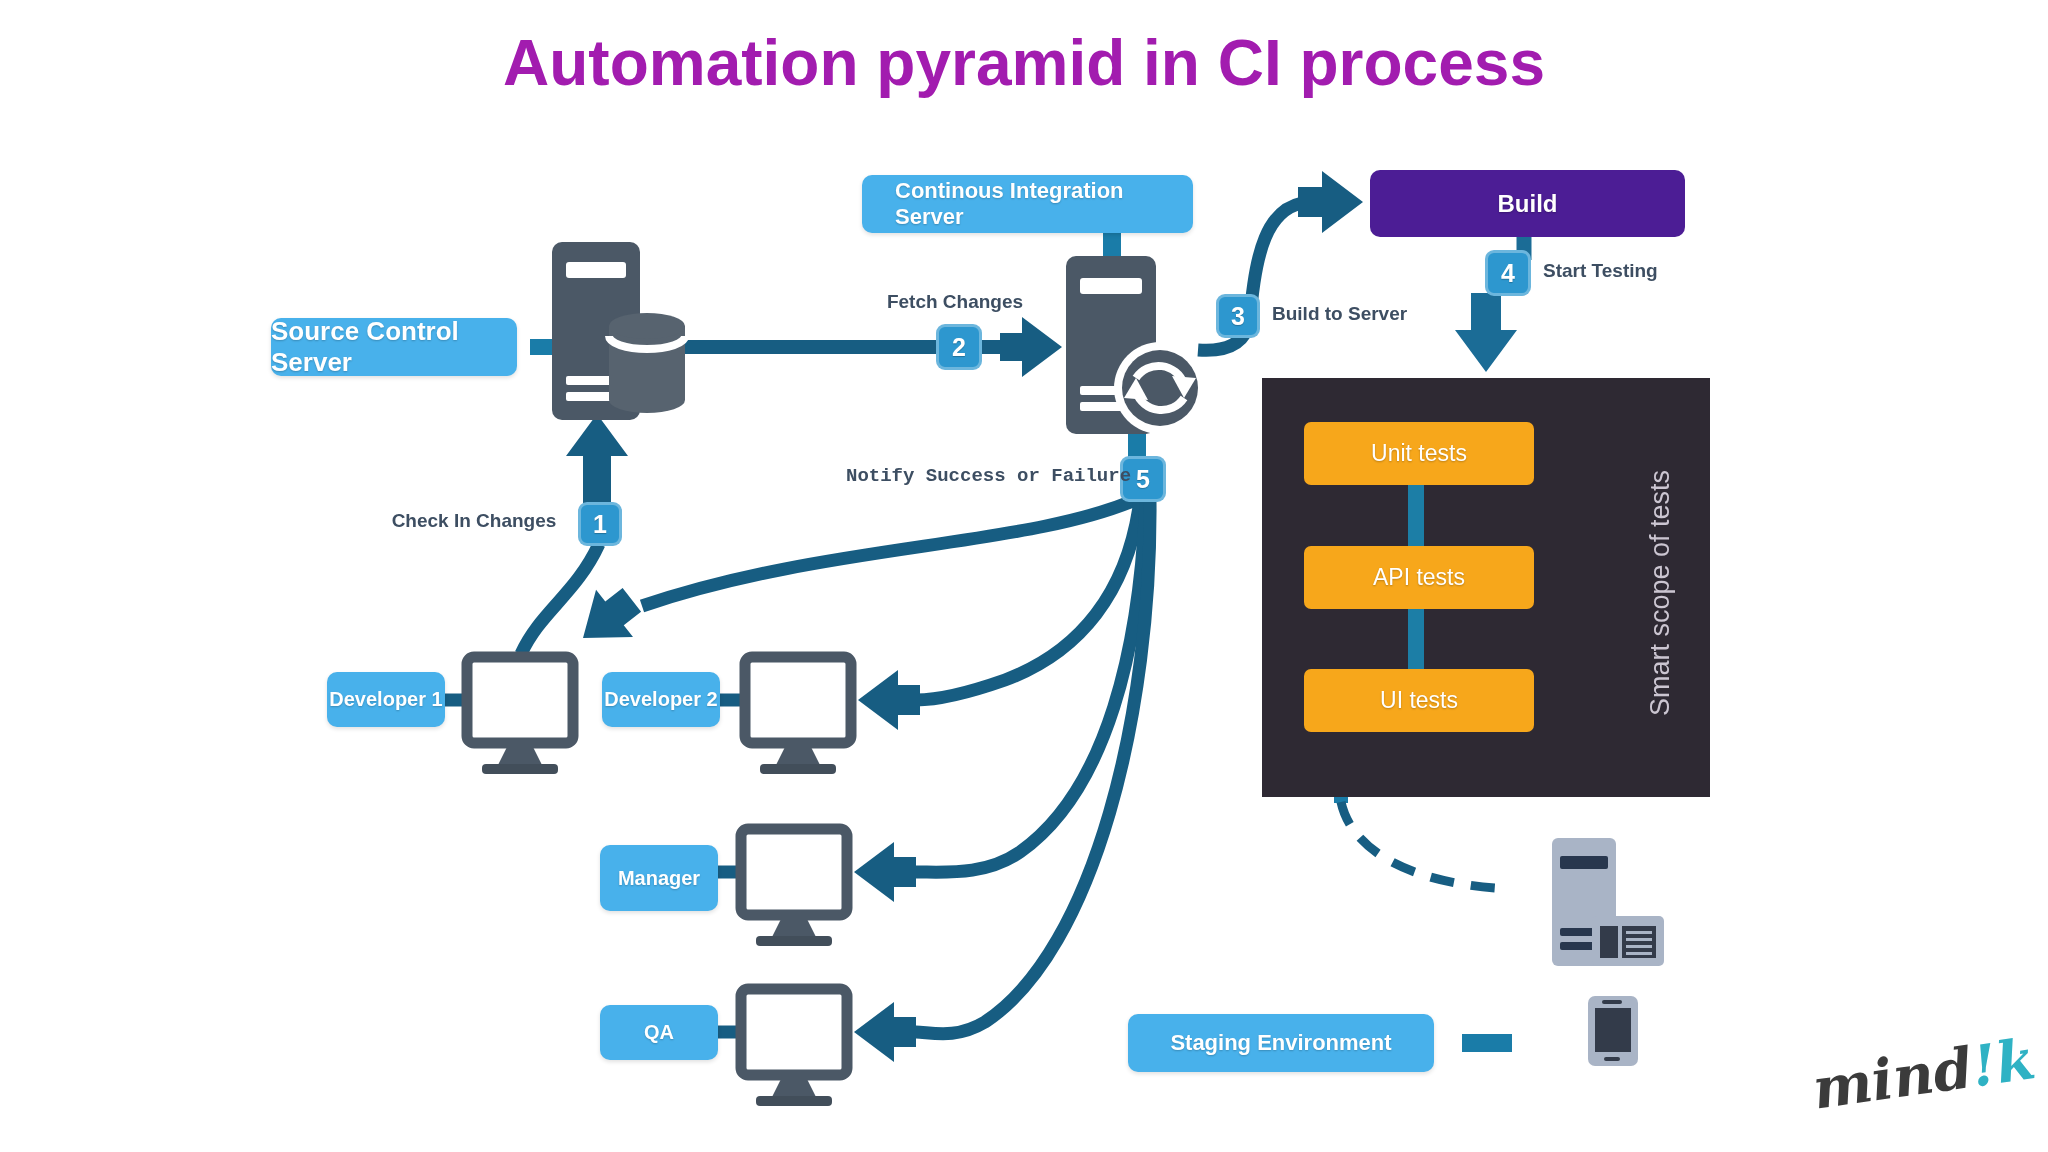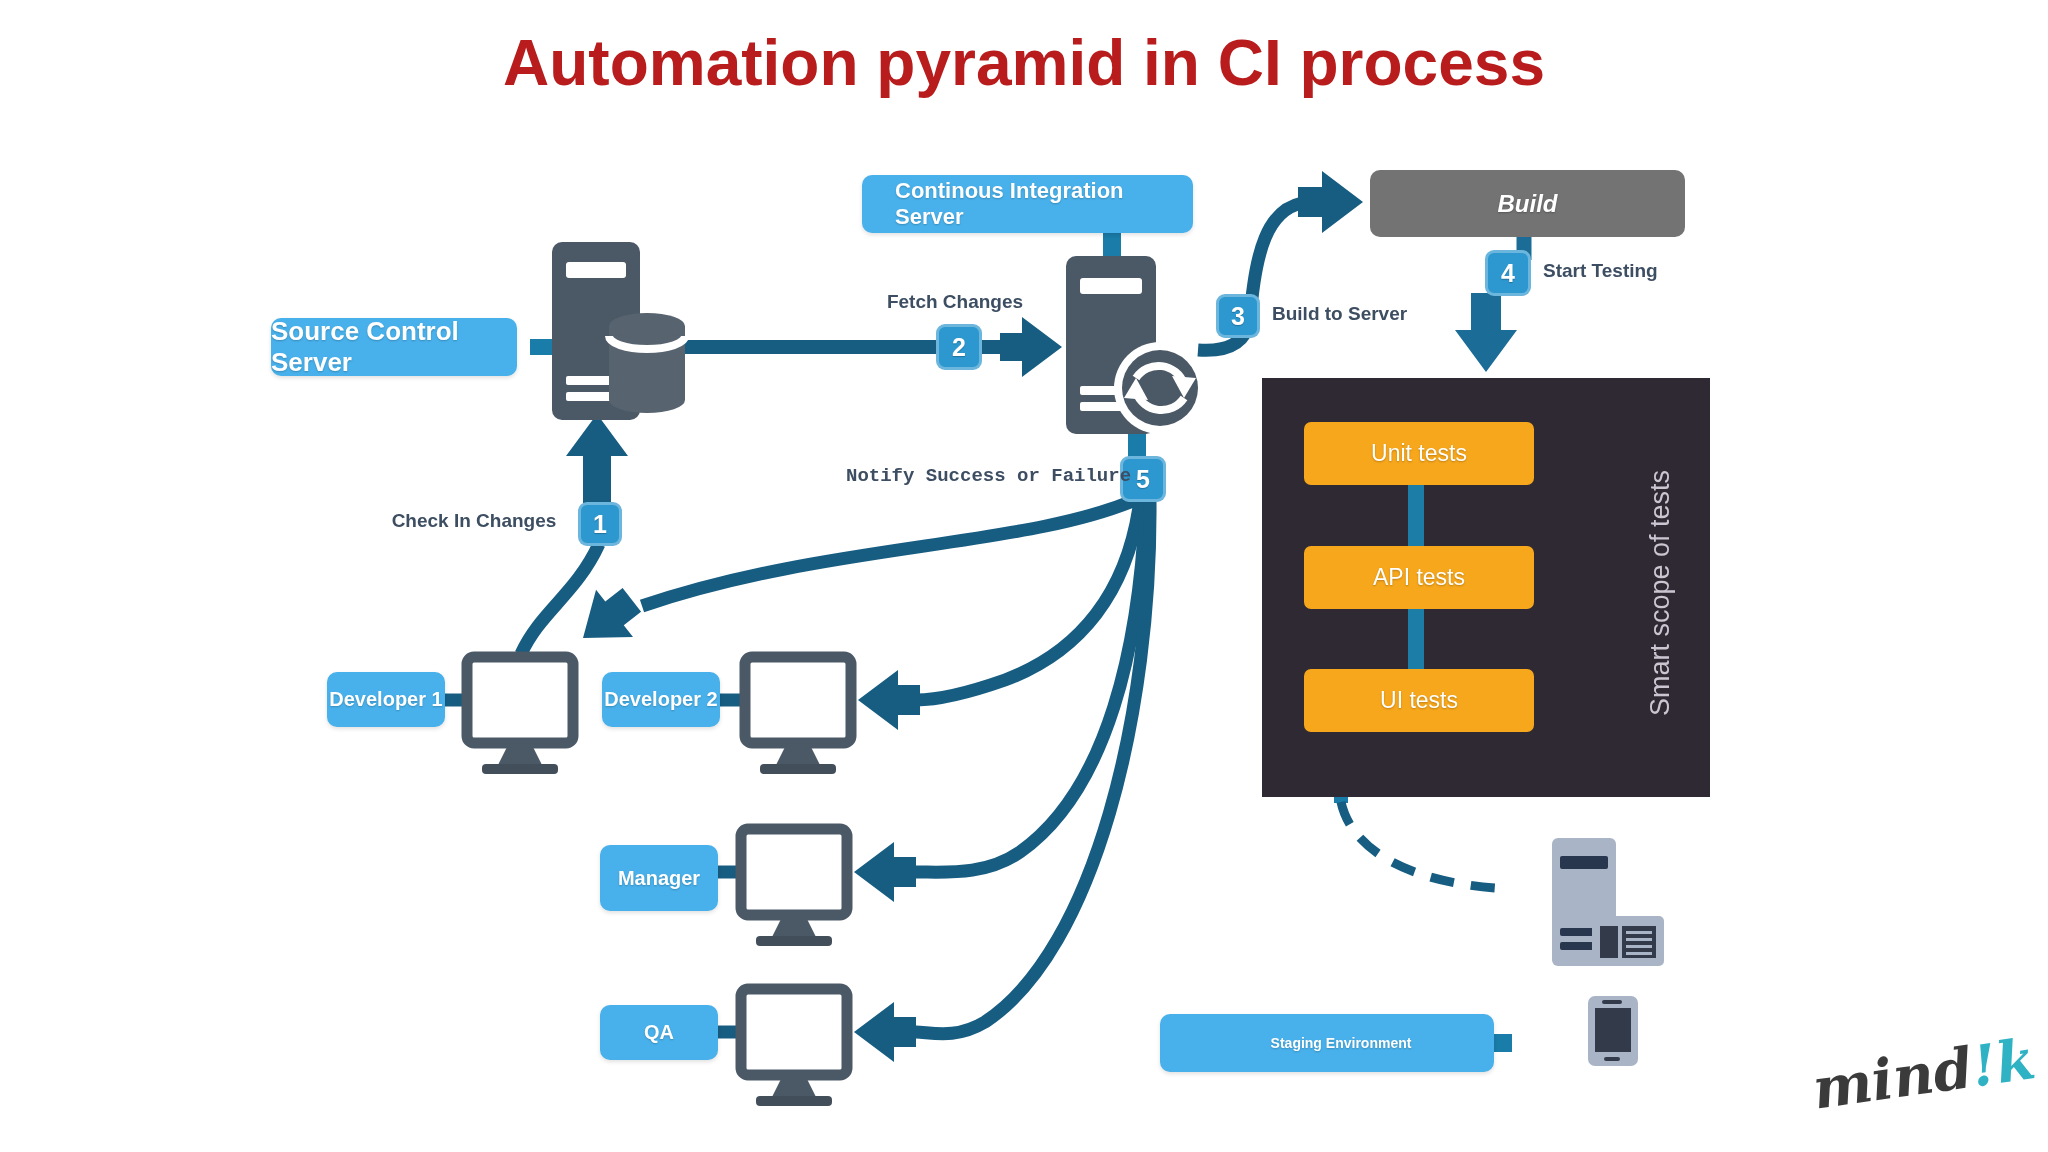--- a/index.html
+++ b/index.html
@@ -1,34 +1,34 @@
 <!DOCTYPE html>
 <html><head>
 <meta charset="utf-8">
 <style>
   html,body{margin:0;padding:0;background:#fff;}
   #canvas{position:relative;width:2048px;height:1152px;background:#ffffff;overflow:hidden;
           font-family:"Liberation Sans",sans-serif;}
   #diagram-svg{position:absolute;left:0;top:0;width:2048px;height:1152px;}
   .title{position:absolute;left:0;top:26px;width:2048px;text-align:center;
-         font-size:64px;font-weight:bold;color:#b91c1c;letter-spacing:0px;}
+         font-size:64px;font-weight:bold;color:#a21caf;letter-spacing:0px;}
   .pill{position:absolute;background:#48B1EB;color:#fff;font-weight:bold;
         border-radius:10px;display:flex;align-items:center;justify-content:center;
         font-size:21px;text-shadow:0 1px 2px rgba(0,0,0,.22);
         box-shadow:0 2px 4px rgba(0,0,0,.12);}
   .pill-ci{left:862px;top:175px;width:298px;height:58px;font-size:22px;padding-left:33px;}
   .pill-scs{left:271px;top:318px;width:246px;height:58px;font-size:26px;}
   .pill-dev1{left:327px;top:672px;width:118px;height:55px;font-size:20px;text-align:center;}
   .pill-dev2{left:602px;top:672px;width:118px;height:55px;font-size:20px;}
   .pill-mgr{left:600px;top:845px;width:118px;height:66px;font-size:20px;}
   .pill-qa{left:600px;top:1005px;width:118px;height:55px;font-size:20px;}
-  .pill-staging{left:1160px;top:1014px;width:306px;height:58px;font-size:14px;padding-left:28px;}
+  .pill-staging{left:1128px;top:1014px;width:306px;height:58px;font-size:22px;}
   .build-box{position:absolute;left:1370px;top:170px;width:315px;height:67px;
-        background:#737373;color:#fff;border-radius:10px;display:flex;align-items:center;
-        justify-content:center;font-size:24px;font-weight:bold;text-shadow:0 1px 2px rgba(0,0,0,.25);font-style:italic;}
+        background:#4c1d95;color:#fff;border-radius:10px;display:flex;align-items:center;
+        justify-content:center;font-size:24px;font-weight:bold;text-shadow:0 1px 2px rgba(0,0,0,.25);}
   .badge{position:absolute;background:#2D97CF;border:3px solid rgba(255,255,255,.30);
         box-sizing:border-box;color:#fff;border-radius:9px;display:flex;align-items:center;
         justify-content:center;font-size:25px;font-weight:bold;text-shadow:0 1px 1px rgba(0,0,0,.25);}
   .badge1{left:578px;top:502px;width:44px;height:44px;}
   .badge2{left:936px;top:324px;width:46px;height:46px;}
   .badge3{left:1216px;top:294px;width:44px;height:44px;}
   .badge4{left:1485px;top:250px;width:46px;height:46px;}
   .badge5{left:1120px;top:456px;width:46px;height:46px;}
   .steptext{position:absolute;color:#3D4E62;font-weight:bold;font-size:19px;white-space:nowrap;}
   .t-checkin{left:376px;top:510px;width:196px;text-align:center;}

